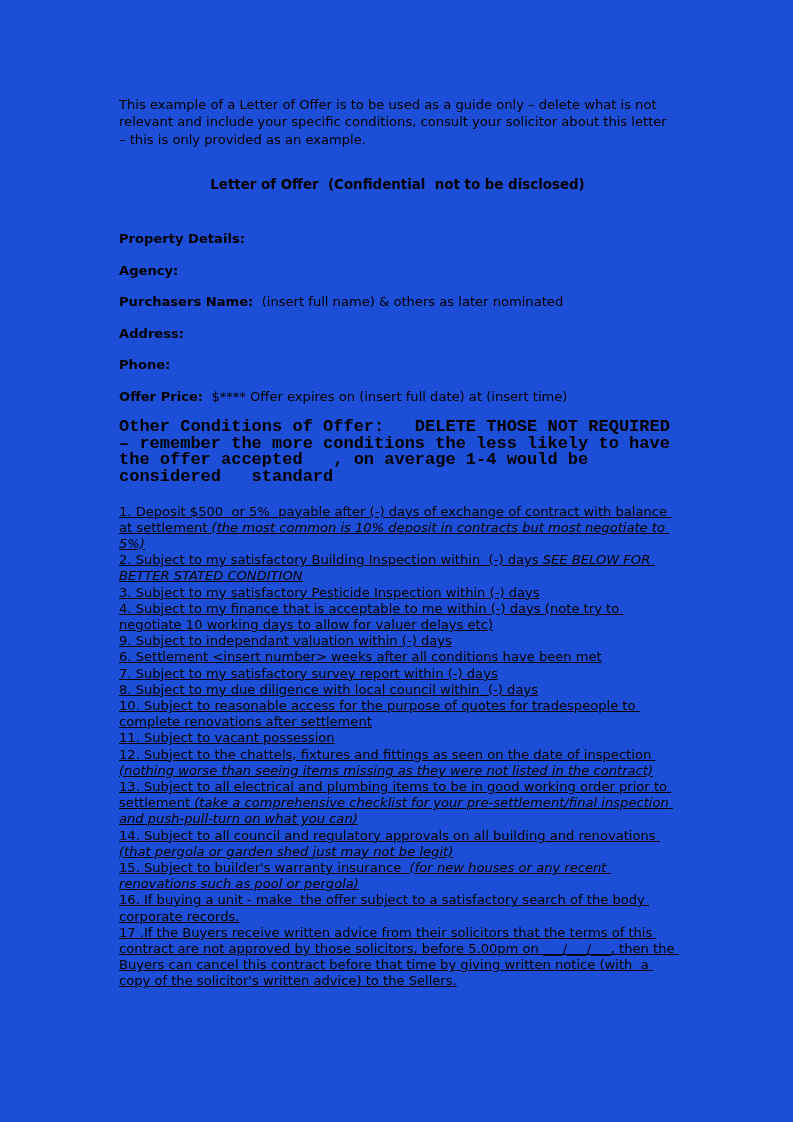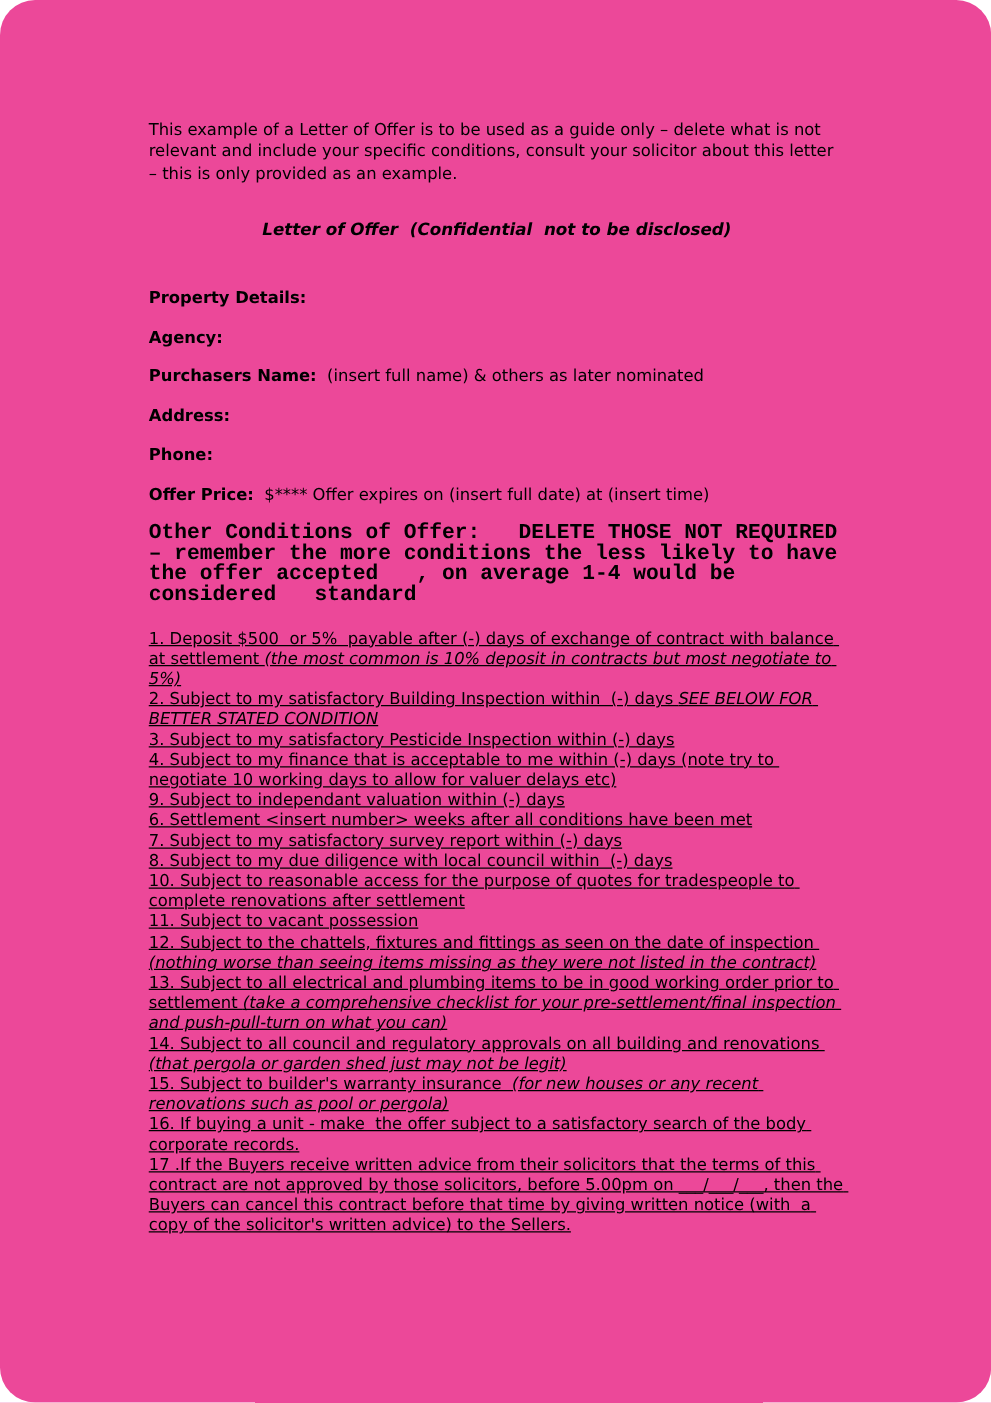--- a/index.html
+++ b/index.html
@@ -13,41 +13,39 @@
     font-family: "DejaVu Sans", sans-serif;
     color: #000000;
     -webkit-font-smoothing: none;
   }
   .page {
     position: relative;
     width: 793px;
     height: 1122px;
     box-sizing: border-box;
     padding: 96px 117px 0 119px;
-    background: #ec4899;
-    border-radius: 28px;
+    background: #1d4ed8;
   }
   .doc {
     width: 557px;
   }
   .intro {
     font-size: 13.1px;
     line-height: 17.4px;
     margin: 0 0 14px 0;
     text-align: left;
   }
   .doc-title {
     font-size: 13.4px;
     font-weight: bold;
     line-height: 18px;
     text-align: center;
     margin: 0 0 0 0;
     padding: 14px 0 0 0;
     white-space: pre;
-    font-style: italic;
   }
   .details {
     margin-top: 36px;
   }
   .detail-row {
     font-size: 13.1px;
     line-height: 17px;
     margin-bottom: 14.5px;
     white-space: pre-wrap;
   }

